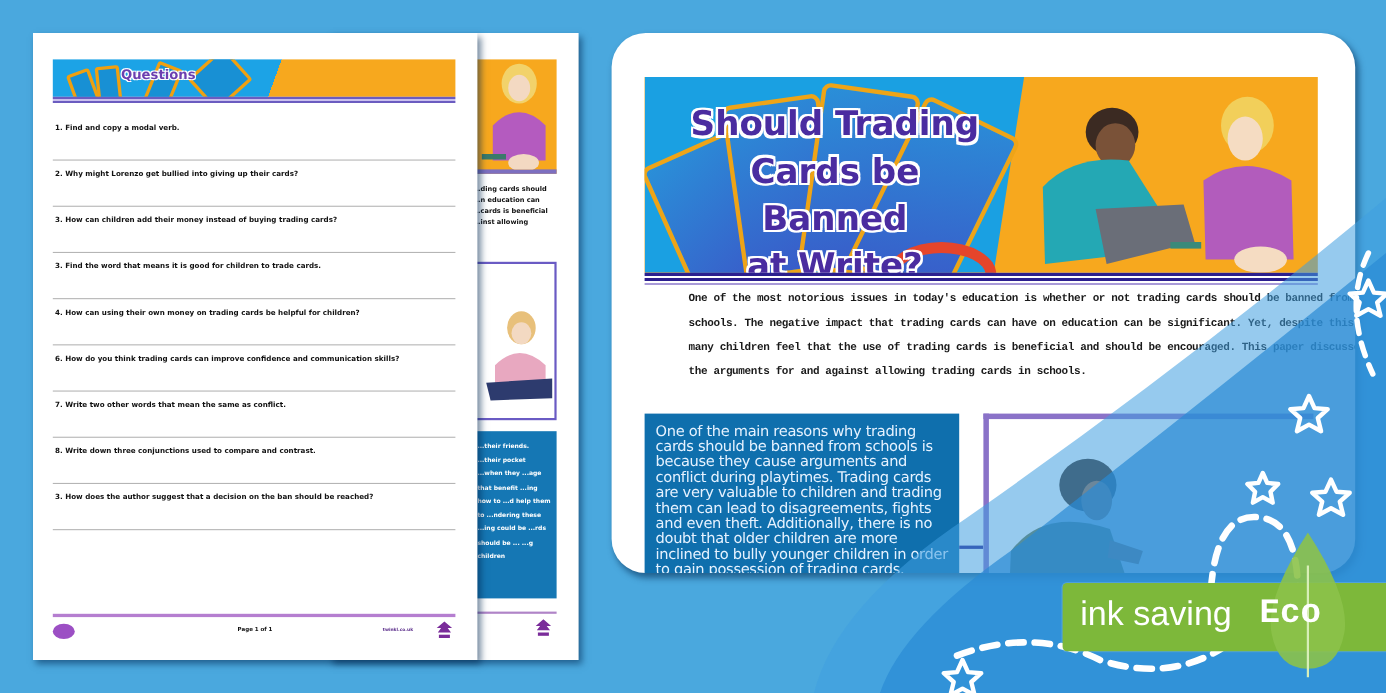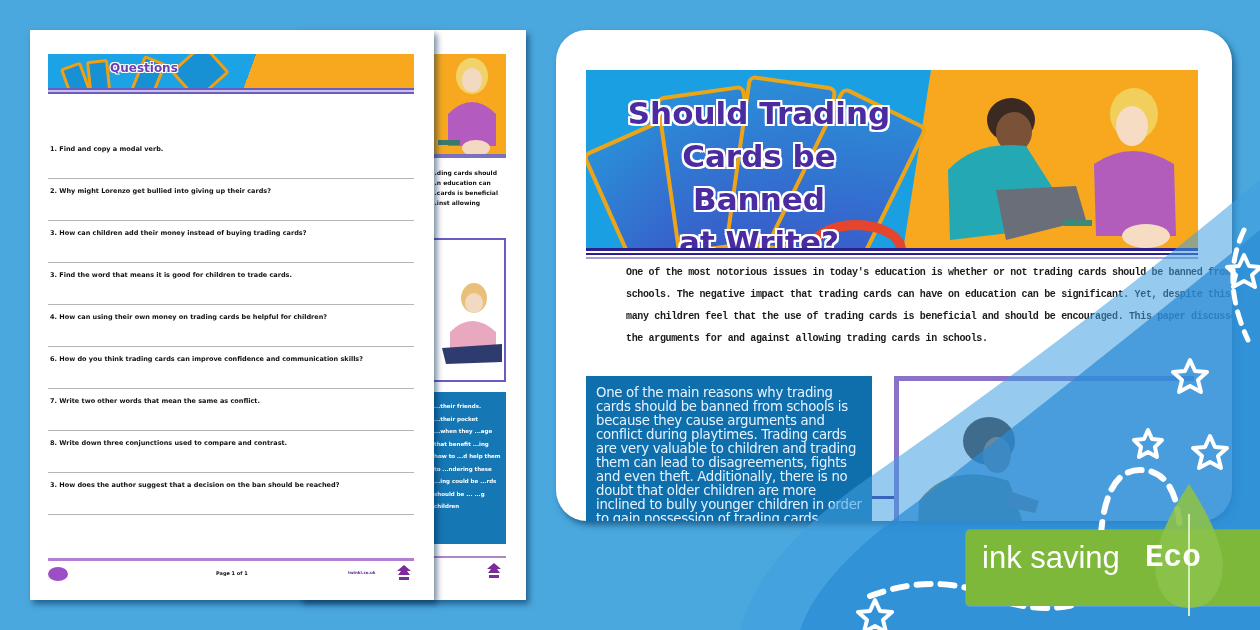--- a/index.html
+++ b/index.html
@@ -50,21 +50,21 @@
   }
   .q-banner-title {
     position: absolute; left: 62px; top: 7px; font-size: 12px; font-weight: bold;
     color: #6b3fb0; text-shadow: 1px 1px 0 #fff, -1px -1px 0 #fff, 1px -1px 0 #fff, -1px 1px 0 #fff;
     font-family: "DejaVu Sans", sans-serif;
   }
   .q-stripes {
     position: absolute; left: 18px; top: 58px; width: 366px; height: 7px;
     background: linear-gradient(#6b5cc0 0 2px, #c9c0ee 2px 4px, #6b5cc0 4px 6px, transparent 6px);
   }
-  .q-list { position: absolute; left: 18px; top: 74px; width: 366px; margin-top: 33px; }
+  .q-list { position: absolute; left: 18px; top: 74px; width: 366px; }
   .q-item { height: 42px; border-bottom: 1.5px solid #b5b5b5; position: relative; }
   .q-item.tall { height: 56px; }
   .q-text {
     position: absolute; left: 2px; top: 6px; right: 4px;
     font-size: 6.5px; font-weight: bold; color: #111; line-height: 12px;
   }
   .q-footer {
     position: absolute; left: 18px; top: 528px; width: 366px; height: 30px;
     border-top: 3px solid #b57ed0;
   }
@@ -121,21 +121,21 @@
   .r-illus-box {
     position: absolute; left: 338px; top: 346px; width: 300px; height: 250px;
     border-top: 5px solid #8a72c8; border-left: 5px solid #8a72c8; background: #fff;
   }
   .r-connector {
     position: absolute; left: 316px; top: 466px; width: 22px; height: 3px; background: #2c1f8e;
   }
   
   .eco-overlay { position: absolute; left: 0; top: 0; width: 1260px; height: 630px; pointer-events: none; }
   .eco-badge {
-    position: absolute; left: 966px; top: 530px; width: 294px; height: 76px;
+    position: absolute; left: 966px; top: 530px; width: 294px; height: 62px;
     background: #7db83a; border-radius: 4px 0 0 4px;
     box-shadow: 0 0 0 1px rgba(255,255,255,0.15);
   }
   .eco-label {
     position: absolute; left: 16px; top: 10px; color: #fff;
     font-family: "Liberation Sans", sans-serif; font-size: 31px;
   }
   .leaf {
     position: absolute; left: 1150px; top: 484px; width: 78px; height: 132px;
   }

